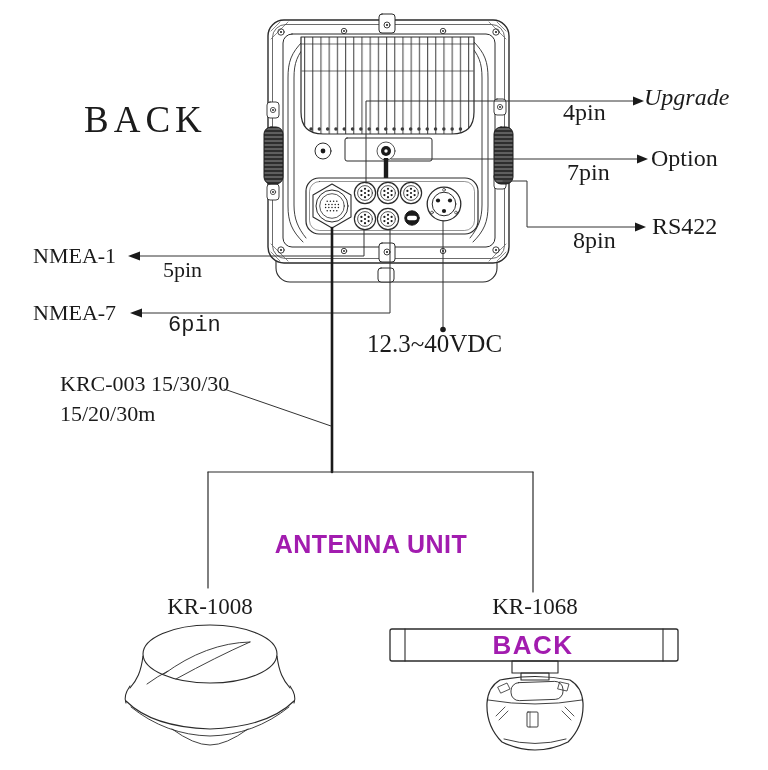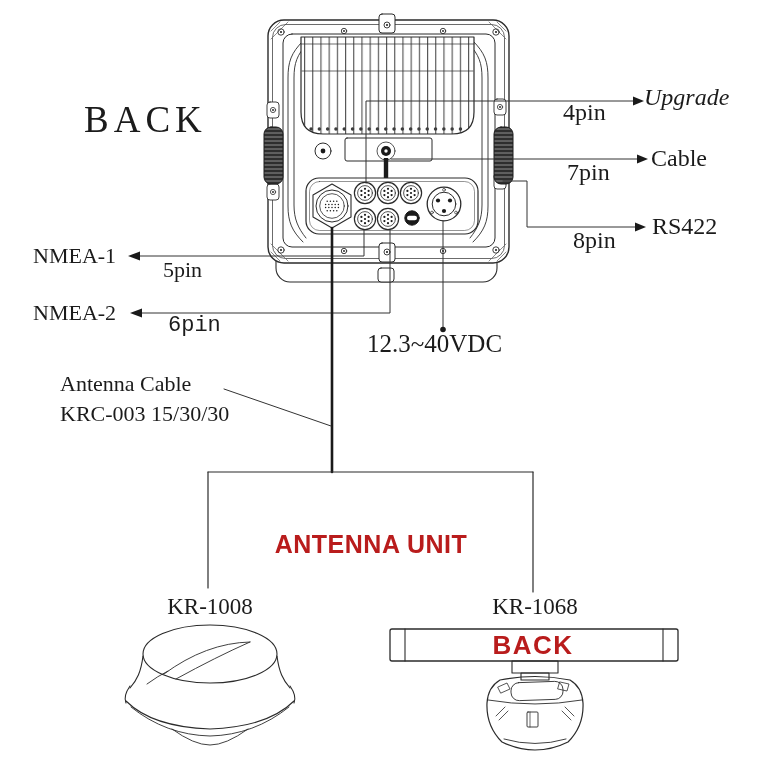--- a/index.html
+++ b/index.html
@@ -3,21 +3,21 @@
 <meta charset="utf-8">
 <style>
   html,body{margin:0;padding:0;background:#ffffff;}
   #stage{position:relative;width:768px;height:753px;background:#ffffff;overflow:hidden;
          font-family:"Liberation Serif",serif;}
   #art{position:absolute;left:0;top:0;}
   .lbl{position:absolute;color:#1b1b1b;white-space:nowrap;line-height:1.15;
        font-family:"Liberation Serif",serif;}
   .s24{font-size:24px;}
   .s22{font-size:22px;}
-  .sans{font-family:"Liberation Sans",sans-serif;font-weight:bold;color:#b91c1c;}
+  .sans{font-family:"Liberation Sans",sans-serif;font-weight:bold;color:#a21caf;}
   .center{transform:translateX(-50%);}
   .note-line{font-size:22px;line-height:30px;}
 </style>
 </head>
 <body>
 
 <div id="stage">
 
 <svg id="art" width="768" height="770" viewBox="0 0 768 770">
   <defs>
@@ -259,37 +259,37 @@
       </g>
     </g>
   </g>
 </svg>
 
 <div class="lbl" style="left:84px;top:99px;font-size:37px;letter-spacing:5px;">BACK</div>
 
 <div class="lbl s24" style="left:644px;top:84px;font-style:italic;">Upgrade</div>
 <div class="lbl s24" style="left:563px;top:99px;">4pin</div>
 
-<div class="lbl s24" style="left:651px;top:145px;">Cable</div>
+<div class="lbl s24" style="left:651px;top:145px;">Option</div>
 <div class="lbl s24" style="left:567px;top:159px;">7pin</div>
 
 <div class="lbl s24" style="left:652px;top:213px;">RS422</div>
 <div class="lbl s24" style="left:565px;top:227px;margin-left:8px;">8pin</div>
 
 <div class="lbl s22" style="left:33px;top:243px;">NMEA-1</div>
 <div class="lbl s22" style="left:163px;top:257px;">5pin</div>
 
-<div class="lbl s22" style="left:33px;top:300px;">NMEA-2</div>
+<div class="lbl s22" style="left:33px;top:300px;">NMEA-7</div>
 <div class="lbl s22" style="left:168px;top:313px;font-family:Liberation Mono, monospace;">6pin</div>
 
 <div class="lbl" style="left:367px;top:330px;font-size:25px;">12.3~40VDC</div>
 
 <div class="lbl" style="left:60px;top:369px;">
-  <div class="note-line">Antenna Cable</div>
   <div class="note-line">KRC-003 15/30/30</div>
+  <div class="note-line">15/20/30m</div>
 </div>
 
 <div class="lbl sans center" style="left:371px;top:530px;font-size:25px;letter-spacing:0.5px;">ANTENNA UNIT</div>
 
 <div class="lbl center" style="left:210px;top:594px;font-size:23px;">KR-1008</div>
 <div class="lbl center" style="left:535px;top:594px;font-size:23px;text-align:center;">KR-1068</div>
 
 <div class="lbl sans center" style="left:533px;top:631px;font-size:26px;letter-spacing:1.5px;">BACK</div>
 
 </div>

